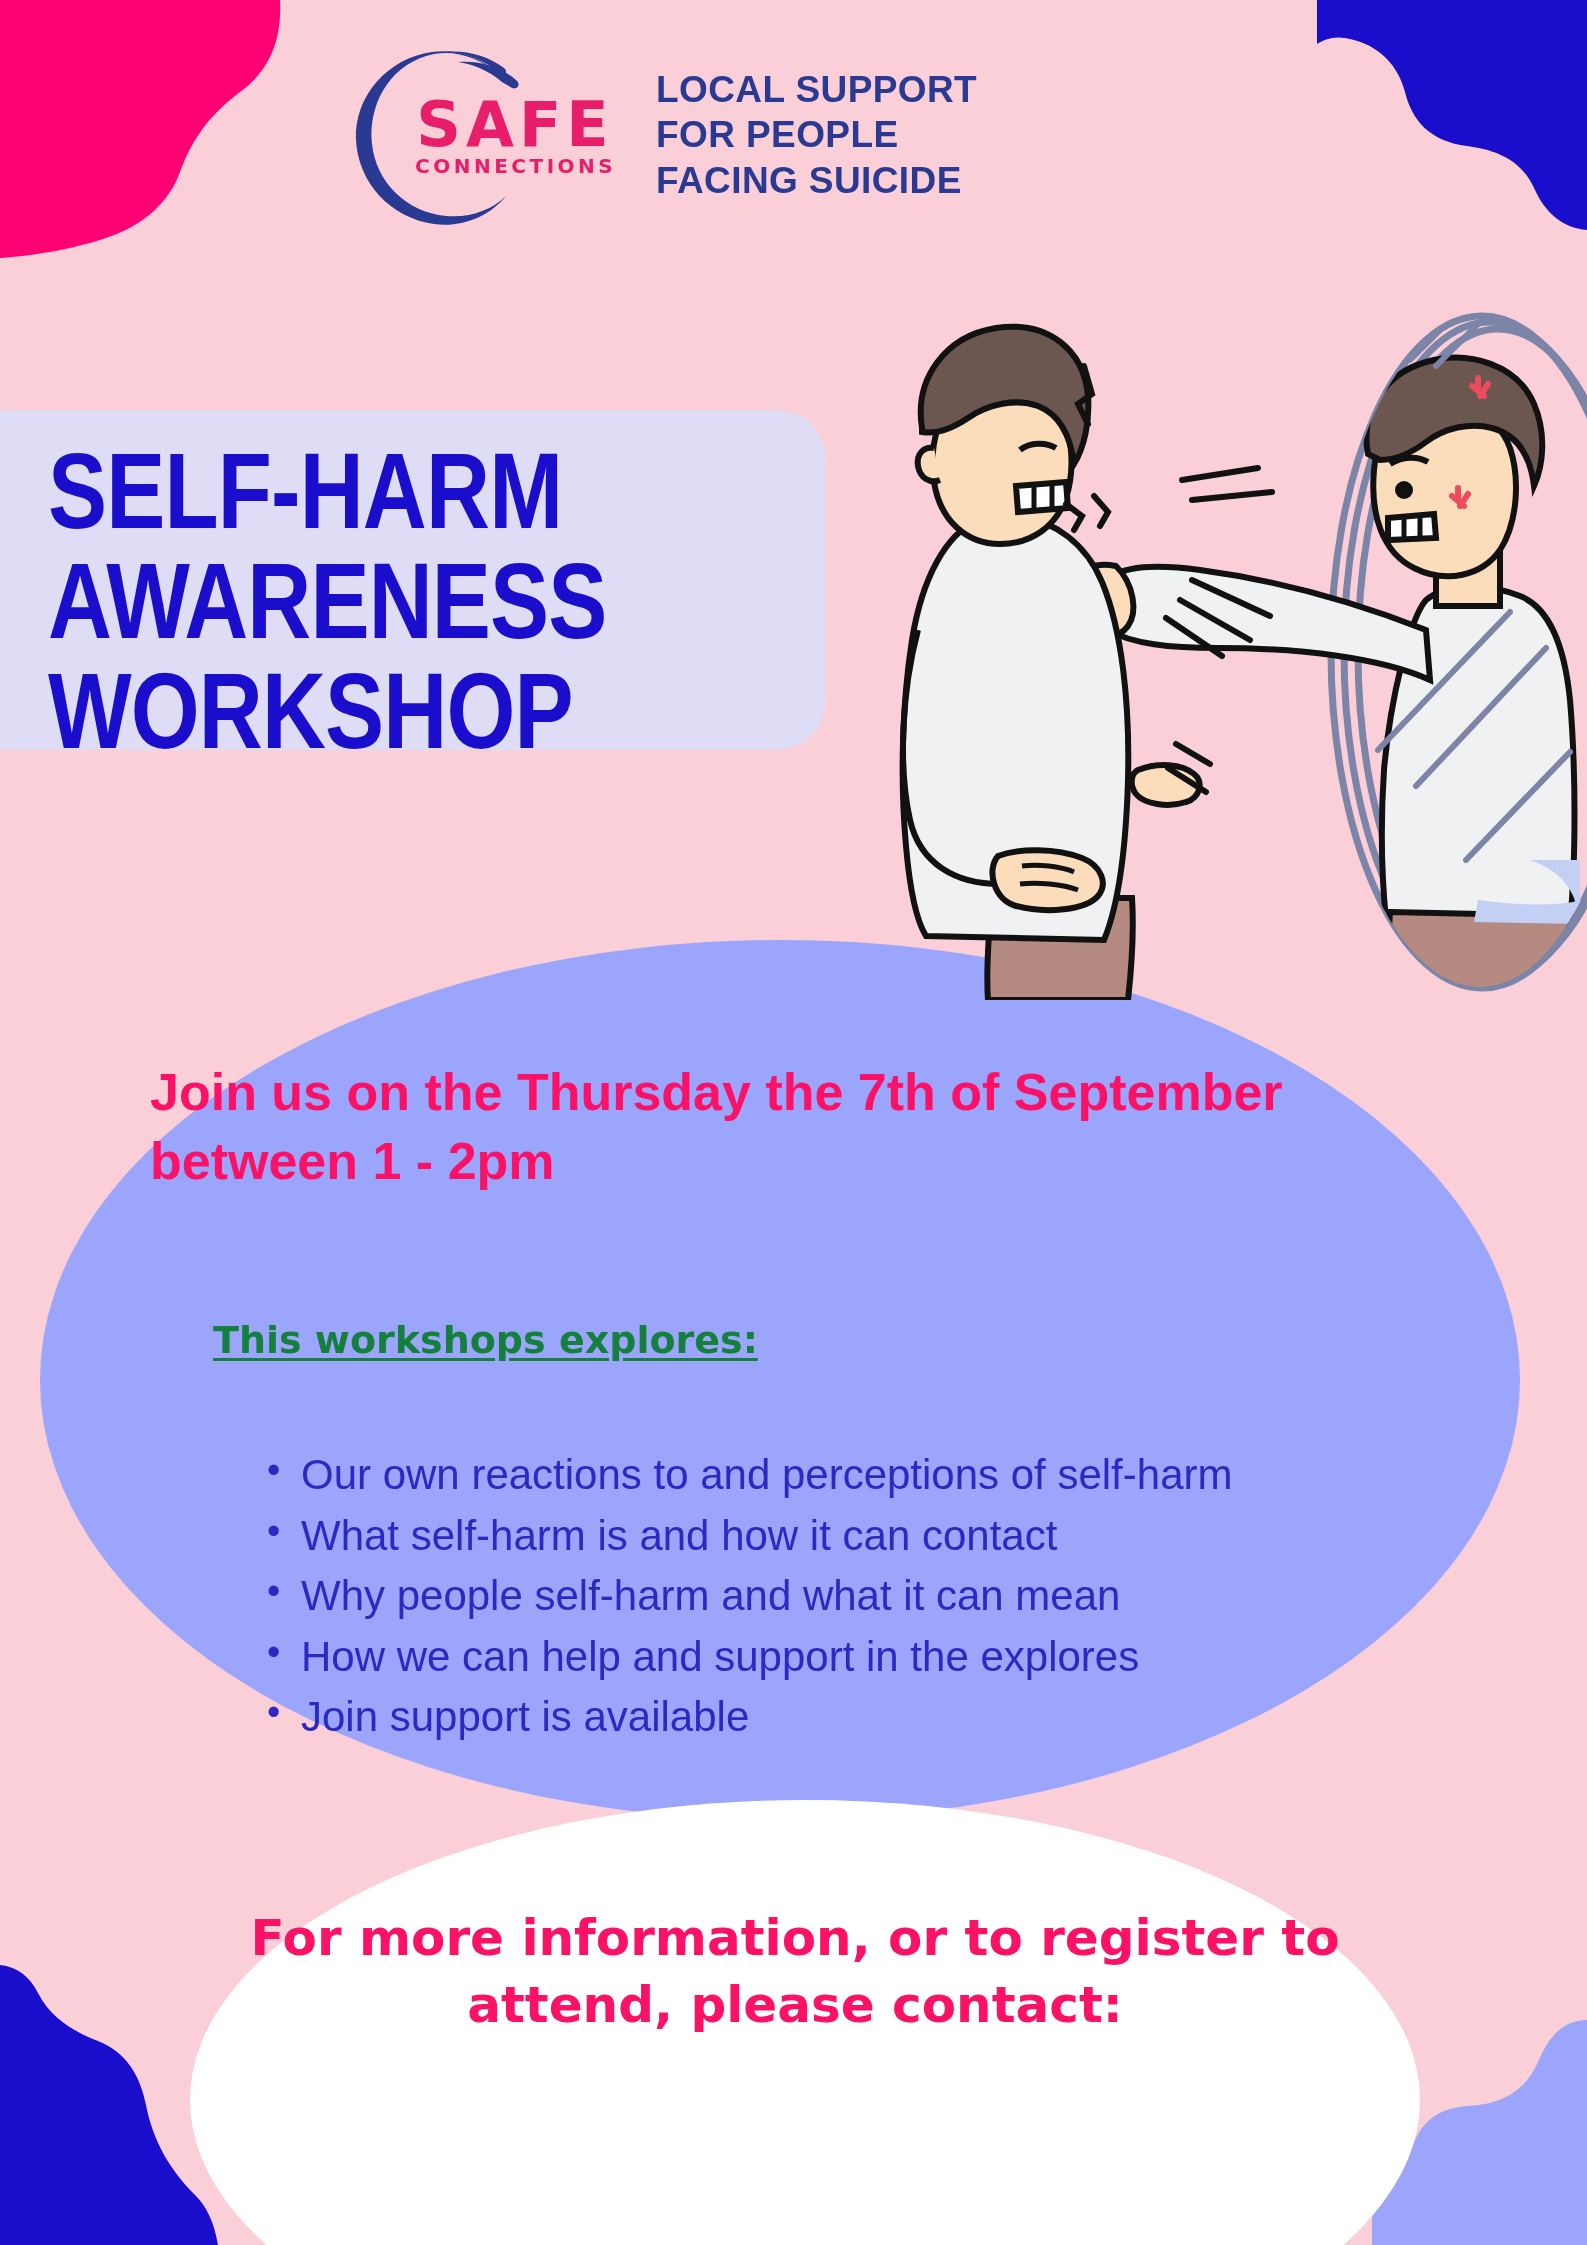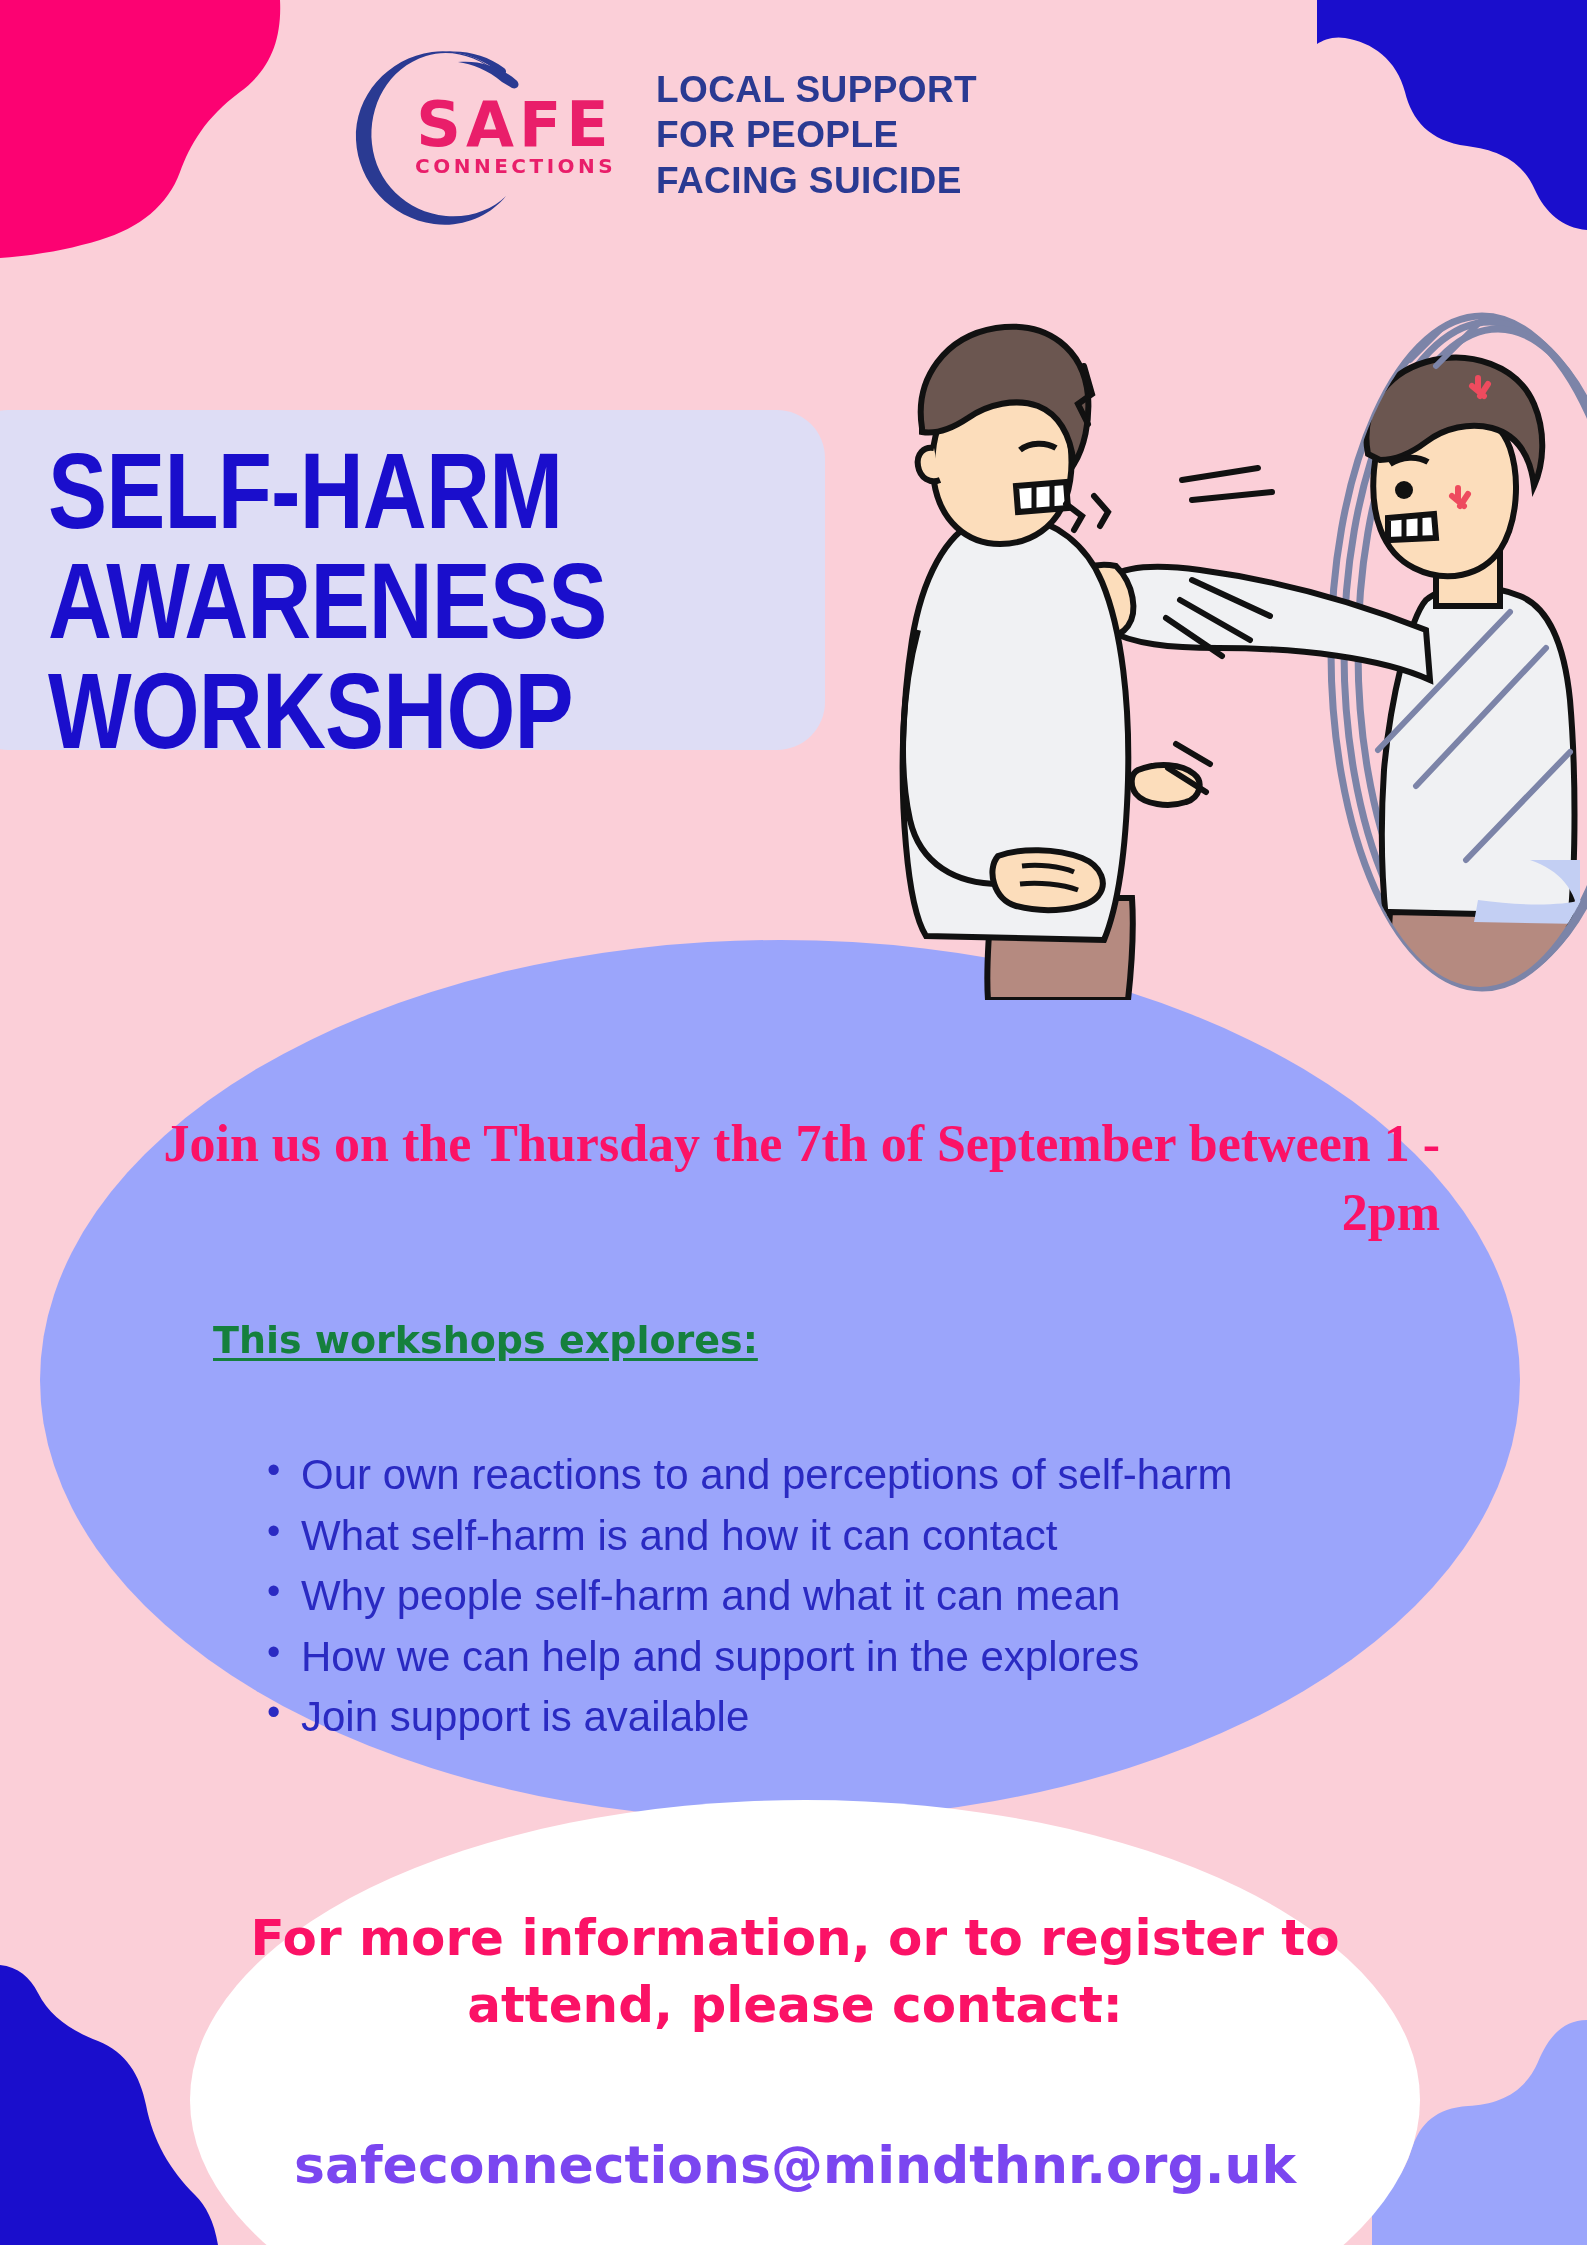--- a/index.html
+++ b/index.html
@@ -125,25 +125,25 @@
     top: 300px;
     width: 717px;
     height: 700px;
   }
   #illustration svg { display: block; }
 
   
   #date-line {
     position: absolute;
     left: 150px;
-    top: 1110px;
+    top: 1058px;
     width: 1290px;
-    text-align: right;
+    text-align: left;
     color: #FB1266;
-    font-family: Liberation Serif, serif;
+    font-family: Liberation Sans, sans-serif;
     font-weight: bold;
     font-size: 52px;
     line-height: 1.32;
   }
 
   
   #explores-heading {
     position: absolute;
     left: 213px;
     top: 1318px;
@@ -376,15 +376,14 @@
   <div id="explores-heading">This workshops explores:</div>
   <ul id="bullet-list">
     <li>Our own reactions to and perceptions of self-harm</li>
     <li>What self-harm is and how it can contact</li>
     <li>Why people self-harm and what it can mean</li>
     <li>How we can help and support in the explores</li>
     <li>Join support is available</li>
   </ul>
 
   <div id="contact-heading">For more information, or to register to attend, please contact:</div>
-  <div id="contact-email">safeconnections@mindthnr.org.uk</div>
 
 </div>
 
 </body></html>

